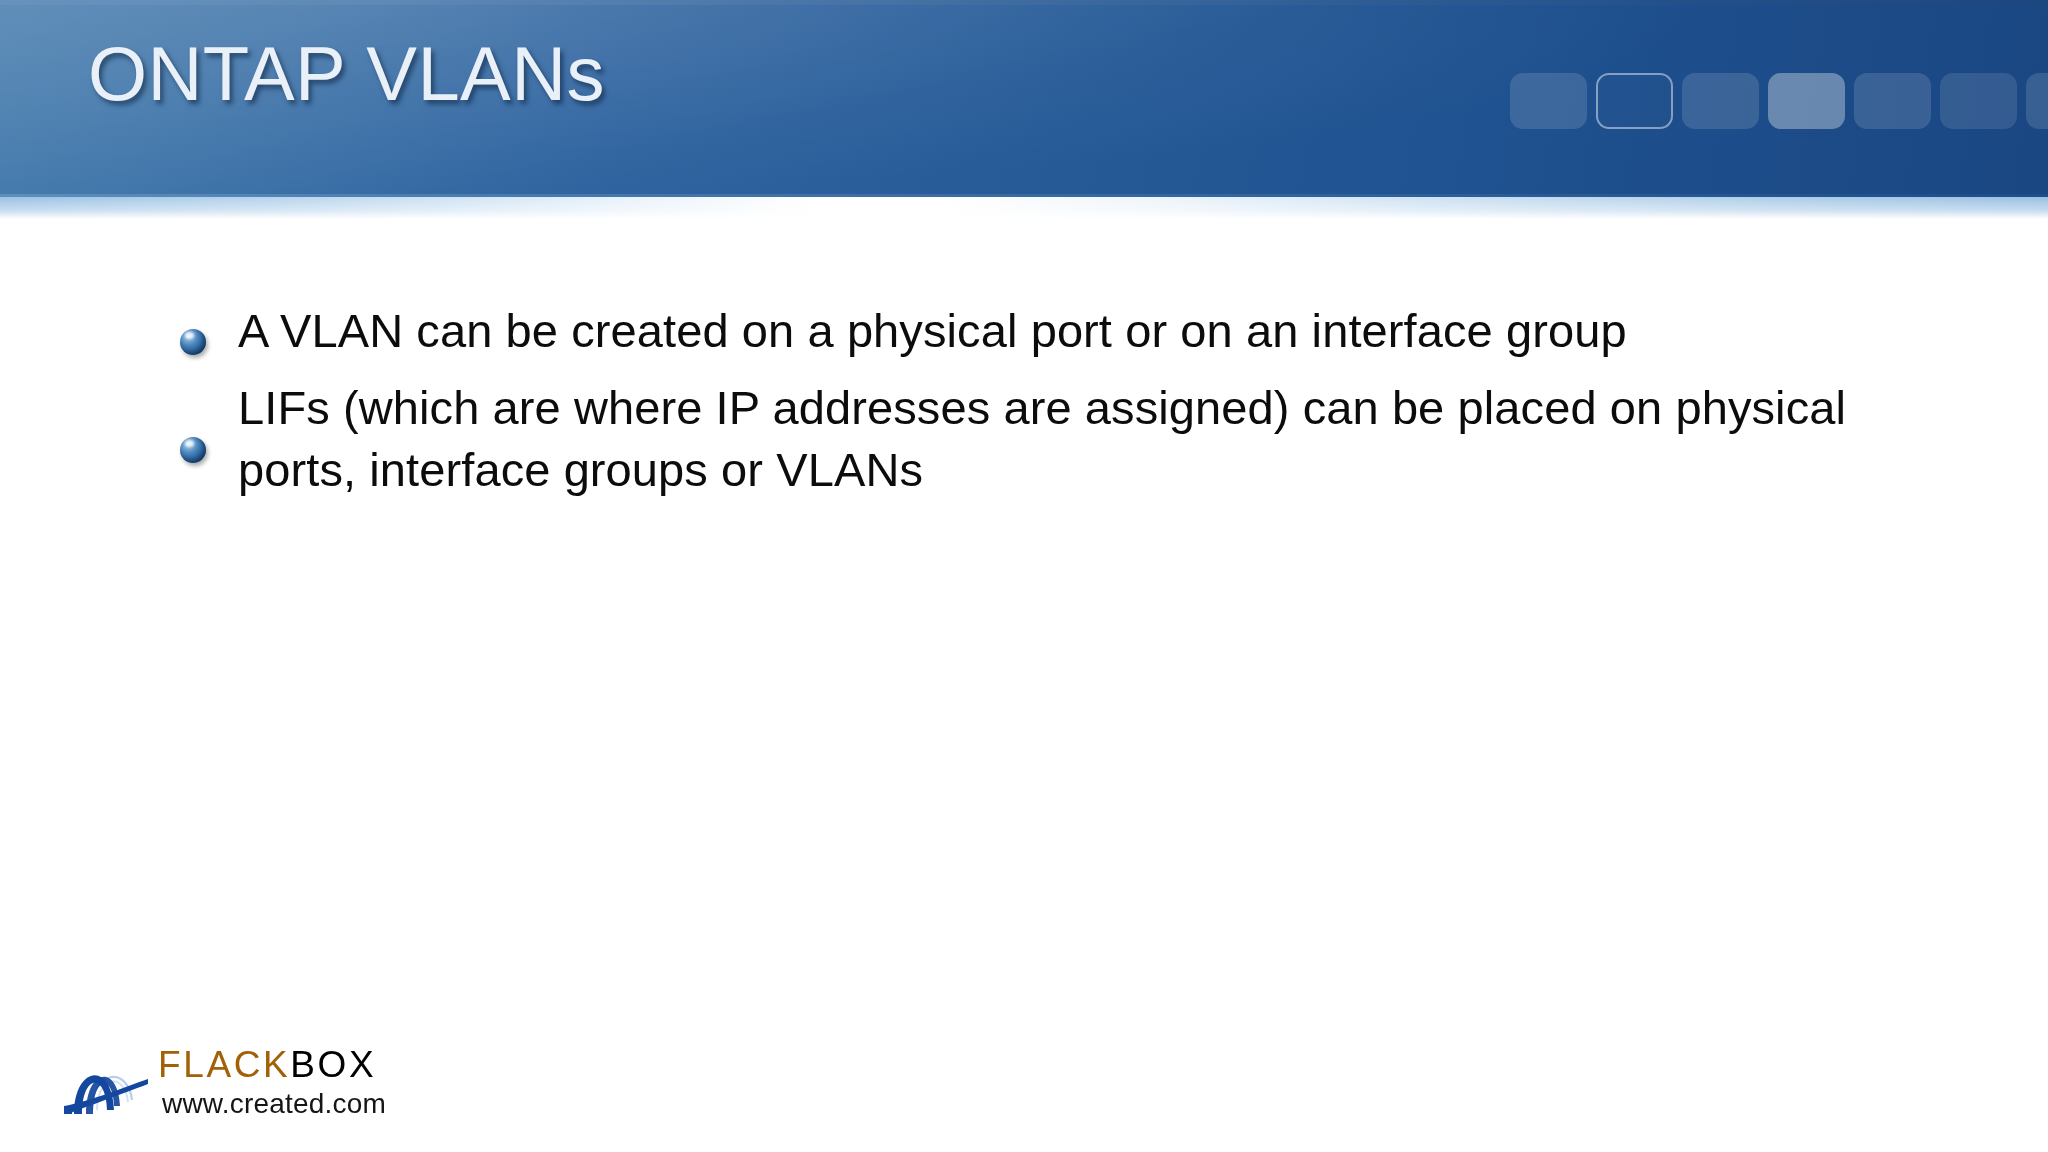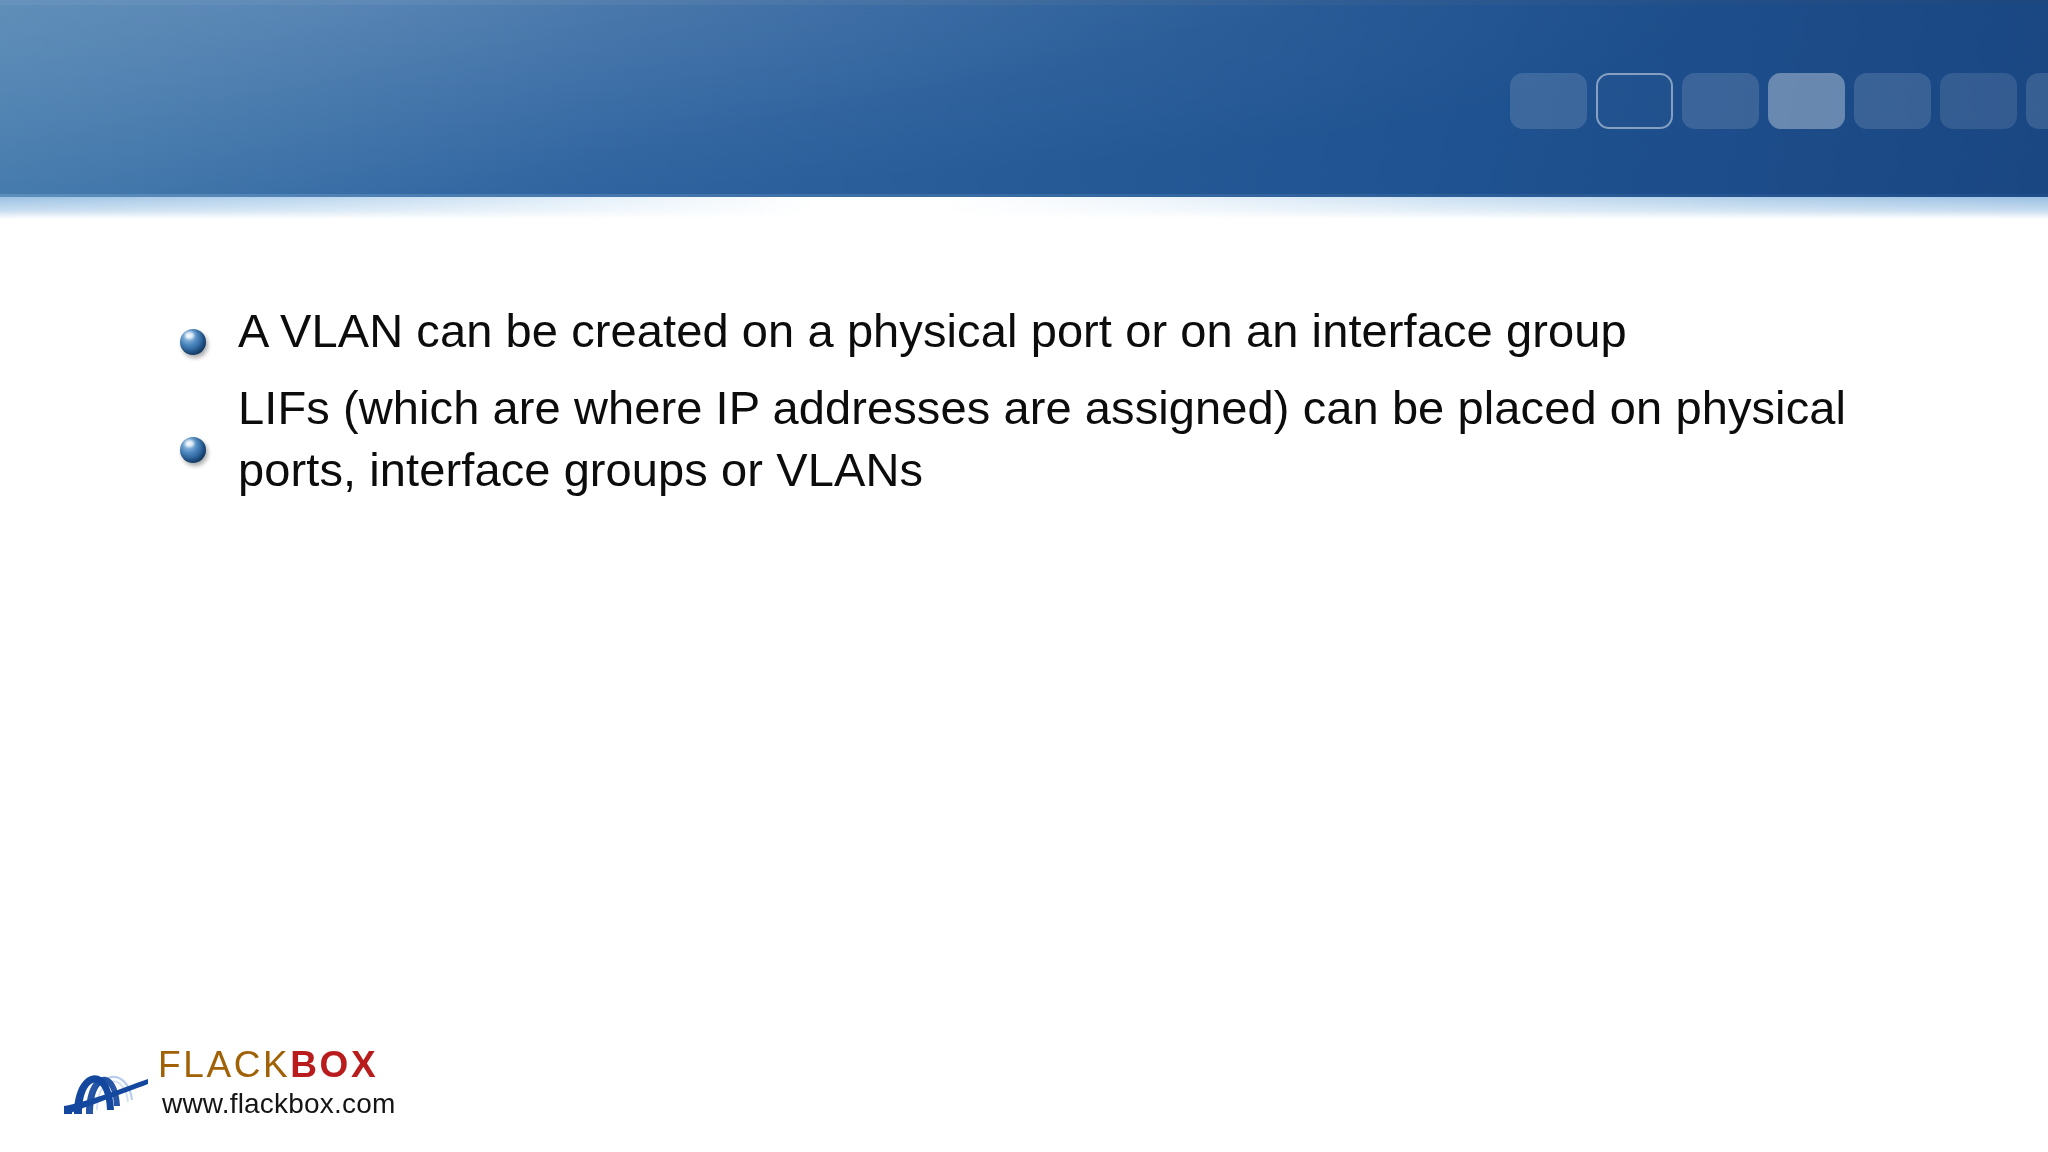--- a/index.html
+++ b/index.html
@@ -204,41 +204,42 @@
   .logo-wordmark {
     position: absolute;
     left: 96px;
     top: 6px;
     font-size: 37px;
     letter-spacing: 2.6px;
     line-height: 1;
     white-space: nowrap;
   }
   .logo-flack { color: #a16207; font-weight: 400; }
-  .logo-box   { color: #b91c1c; font-weight: 700; }
+  .logo-box   { color: #000000; font-weight: 400; }
   .logo-url {
     position: absolute;
     left: 100px;
     top: 50px;
     font-size: 28px;
     color: #151515;
     letter-spacing: .2px;
     line-height: 1;
     white-space: nowrap;
   }
 </style>
 </head>
 <body>
 
 <div class="slide">
 
   <div class="header">
     <div class="header-top-lip"></div>
     <div class="header-sheen"></div>
 
+    <div class="slide-title">ONTAP VLANs</div>
 
     <div class="deco-strip">
       <div class="deco-sq"></div>
       <div class="deco-sq outline"></div>
       <div class="deco-sq"></div>
       <div class="deco-sq bright"></div>
       <div class="deco-sq"></div>
       <div class="deco-sq dim"></div>
       <div class="deco-sq"></div>
     </div>
@@ -278,16 +279,16 @@
 
       <path d="M2 70 L2 62 C26 58, 60 44, 86 35 L86 40 C60 50, 26 62, 6 70 Z" fill="#14479e"></path>
 
       <path d="M2 70 L10 70 L10 62 L2 64 Z" fill="#14479e"></path>
     </svg>
 
     <div class="logo-wordmark">
       <span class="logo-flack">FLACK</span><span class="logo-box">BOX</span>
     </div>
 
-    <div class="logo-url">www.flackbox.com</div>
+    <div class="logo-url">www.created.com</div>
   </div>
 
 </div>
 
 </body></html>

